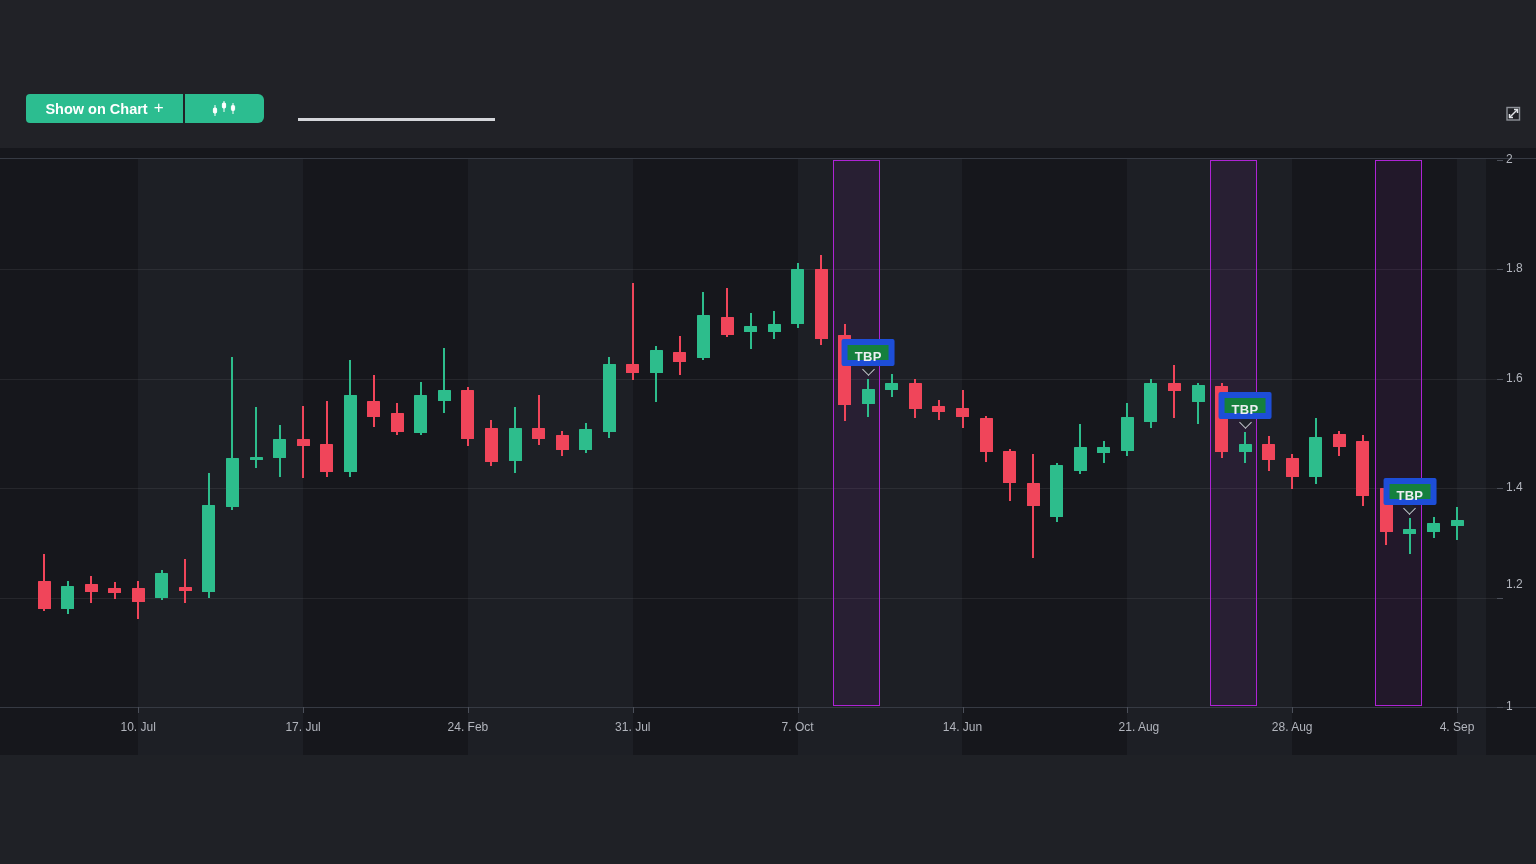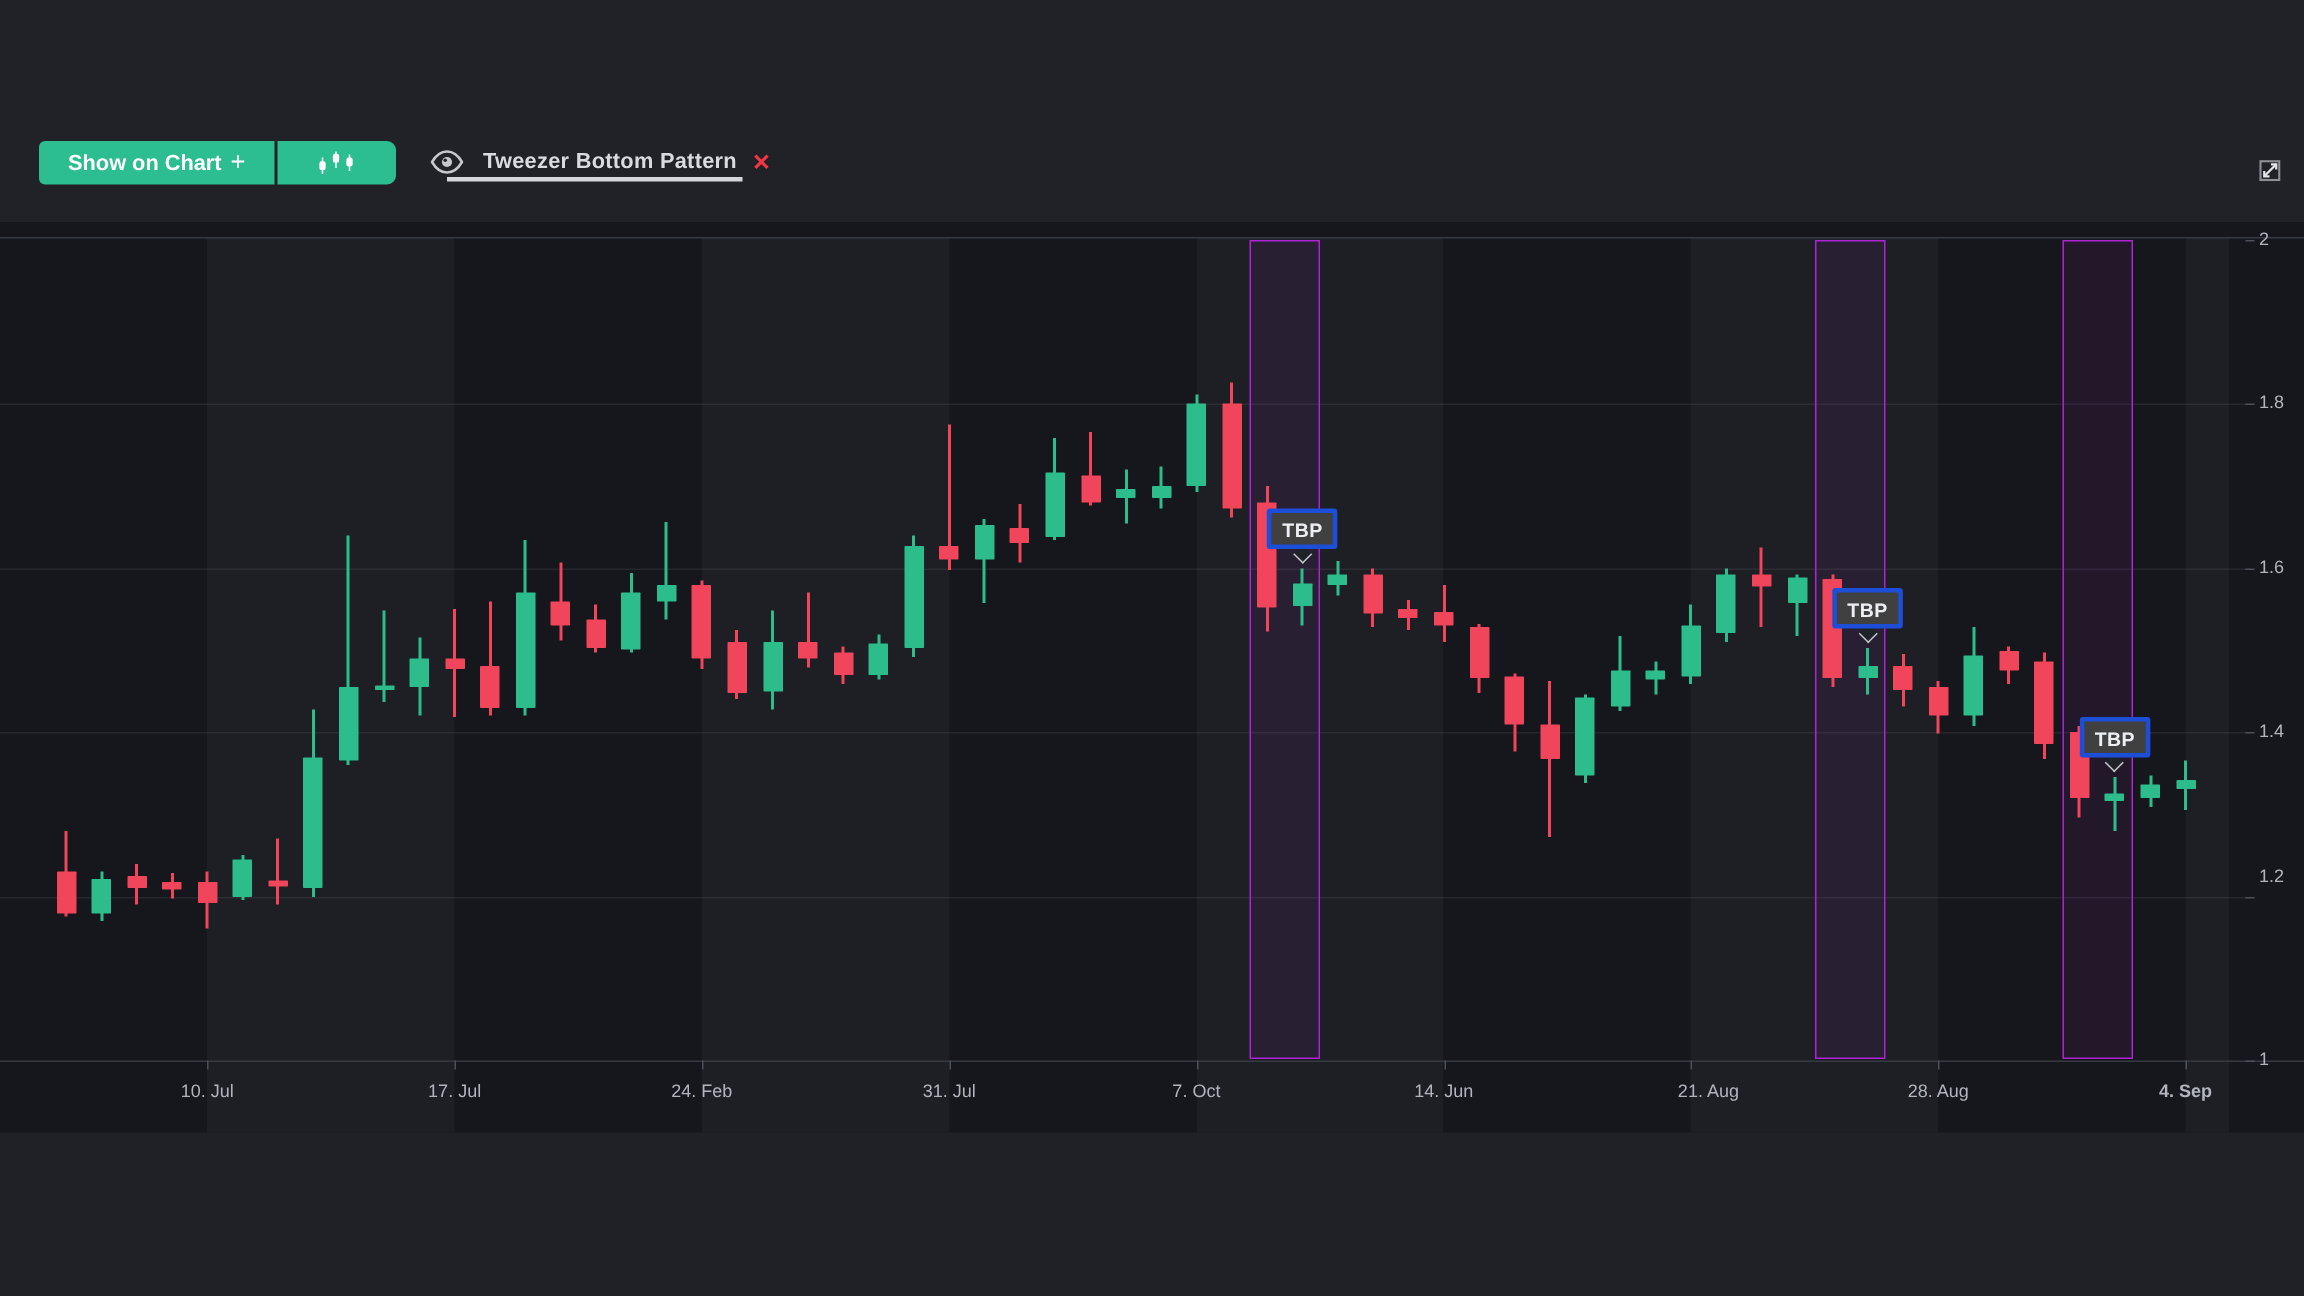--- a/index.html
+++ b/index.html
@@ -26,21 +26,21 @@
   #chart-section { position:absolute; left:0; top:148px; width:1536px; height:607px; background:#16171c; }
   #bands { position:absolute; left:0; top:10px; width:1500px; height:597px; }
   .band { position:absolute; top:0; height:597px; background:#1d1f25; }
   #plot { position:absolute; left:0; top:10px; width:1500px; height:549px; }
   .gridline { position:absolute; left:0; width:1500px; height:1px; background:rgba(255,255,255,0.07); }
   .pane-border { position:absolute; left:0; width:1536px; height:1px; background:#363a43; }
   .pbox { position:absolute; top:2px; height:546px; z-index:3; }
   .wick { position:absolute; width:2px; z-index:4; }
   .body { position:absolute; width:13px; z-index:4; border-radius:0.5px; }
   .flag { position:absolute; transform:translateX(-50%); height:27px; padding:4px 7px 0 7px;
-          background:#404040; border:3px solid #1d4ed8; border-radius:2px;
+          background:#15803d; border:6px solid #1d4ed8; border-radius:2px;
           color:#eceef2; font-size:13px; font-weight:700; letter-spacing:.3px; z-index:8; }
   .notch { position:absolute; width:9px; height:9px; background:#20222a; transform:rotate(45deg);
            border-right:1px solid #c6c9d0; border-bottom:1px solid #c6c9d0; z-index:7; }
   .xlabel { position:absolute; width:64px; margin-left:-32px; text-align:center;
             color:#b2b5bd; font-size:12px; top:572px; }
   .xtick { position:absolute; top:559px; width:1px; height:6px; background:#4c505a; }
   .ylabel { position:absolute; left:1506px; width:30px; color:#b2b5bd; font-size:12px; }
   .ytick { position:absolute; left:1497px; width:6px; height:1px; background:#4c505a; }
 
   
@@ -64,29 +64,20 @@
           <g fill="#ffffff" stroke="#ffffff">
             <line x1="6" y1="6" x2="6" y2="17" stroke-width="1"></line>
             <rect x="4.4" y="9" width="3.2" height="5" rx="1"></rect>
             <line x1="15" y1="2" x2="15" y2="13" stroke-width="1"></line>
             <rect x="13.4" y="4" width="3.2" height="5" rx="1"></rect>
             <line x1="24" y1="4" x2="24" y2="15" stroke-width="1"></line>
             <rect x="22.4" y="6.5" width="3.2" height="5" rx="1"></rect>
           </g>
         </svg>
       </span>
-    </div>
-    <div id="vis-row">
-      <svg id="eye" viewBox="0 0 22 16">
-        <path d="M1 8 C4.2 2.6 7.8 1 11 1 C14.2 1 17.8 2.6 21 8 C17.8 13.4 14.2 15 11 15 C7.8 15 4.2 13.4 1 8 Z" fill="none" stroke="#c5c8ce" stroke-width="1.7"></path>
-        <circle cx="11" cy="8" r="3.4" fill="#c5c8ce"></circle>
-        <circle cx="9.8" cy="6.8" r="1.2" fill="#212227"></circle>
-      </svg>
-      <span id="pattern-name">Tweezer Bottom Pattern</span>
-      <span id="close-x">✕</span>
     </div>
     <div id="active-underline"></div>
     <svg id="expand" viewBox="0 0 19 19">
       <rect x="3" y="3.5" width="12.5" height="12.5" fill="none" stroke="#8d9097" stroke-width="1.4"></rect>
       <line x1="5.5" y1="13.5" x2="13.5" y2="5.5" stroke="#e3e5e9" stroke-width="1.5"></line>
       <polyline points="10,5.5 13.5,5.5 13.5,9" fill="none" stroke="#e3e5e9" stroke-width="1.5"></polyline>
       <polyline points="5.5,10 5.5,13.5 9,13.5" fill="none" stroke="#e3e5e9" stroke-width="1.5"></polyline>
     </svg>
   </div>
 
@@ -248,21 +239,21 @@
         <div class="xlabel" style="left: 632.8px;">31. Jul</div>
         <div class="xtick" style="left: 797.6px;"></div>
         <div class="xlabel" style="left: 797.6px;">7. Oct</div>
         <div class="xtick" style="left: 962.5px;"></div>
         <div class="xlabel" style="left: 962.5px;">14. Jun</div>
         <div class="xtick" style="left: 1127.3px;"></div>
         <div class="xlabel" style="left: 1127.3px; text-align: right;">21. Aug</div>
         <div class="xtick" style="left: 1292.2px;"></div>
         <div class="xlabel" style="left: 1292.2px;">28. Aug</div>
         <div class="xtick" style="left: 1457px;"></div>
-        <div class="xlabel" style="left: 1457px; font-weight: bold;">4. Sep</div>
+        <div class="xlabel" style="left: 1457px;">4. Sep</div>
       </div>
   </div>
   <div id="price-axis">
       <div class="ytick" style="top: 160px;"></div>
       <div class="ylabel" style="top: 152px;">2</div>
       <div class="ytick" style="top: 269.4px;"></div>
       <div class="ylabel" style="top: 261.4px;">1.8</div>
       <div class="ytick" style="top: 378.8px;"></div>
       <div class="ylabel" style="top: 370.8px;">1.6</div>
       <div class="ytick" style="top: 488.2px;"></div>

